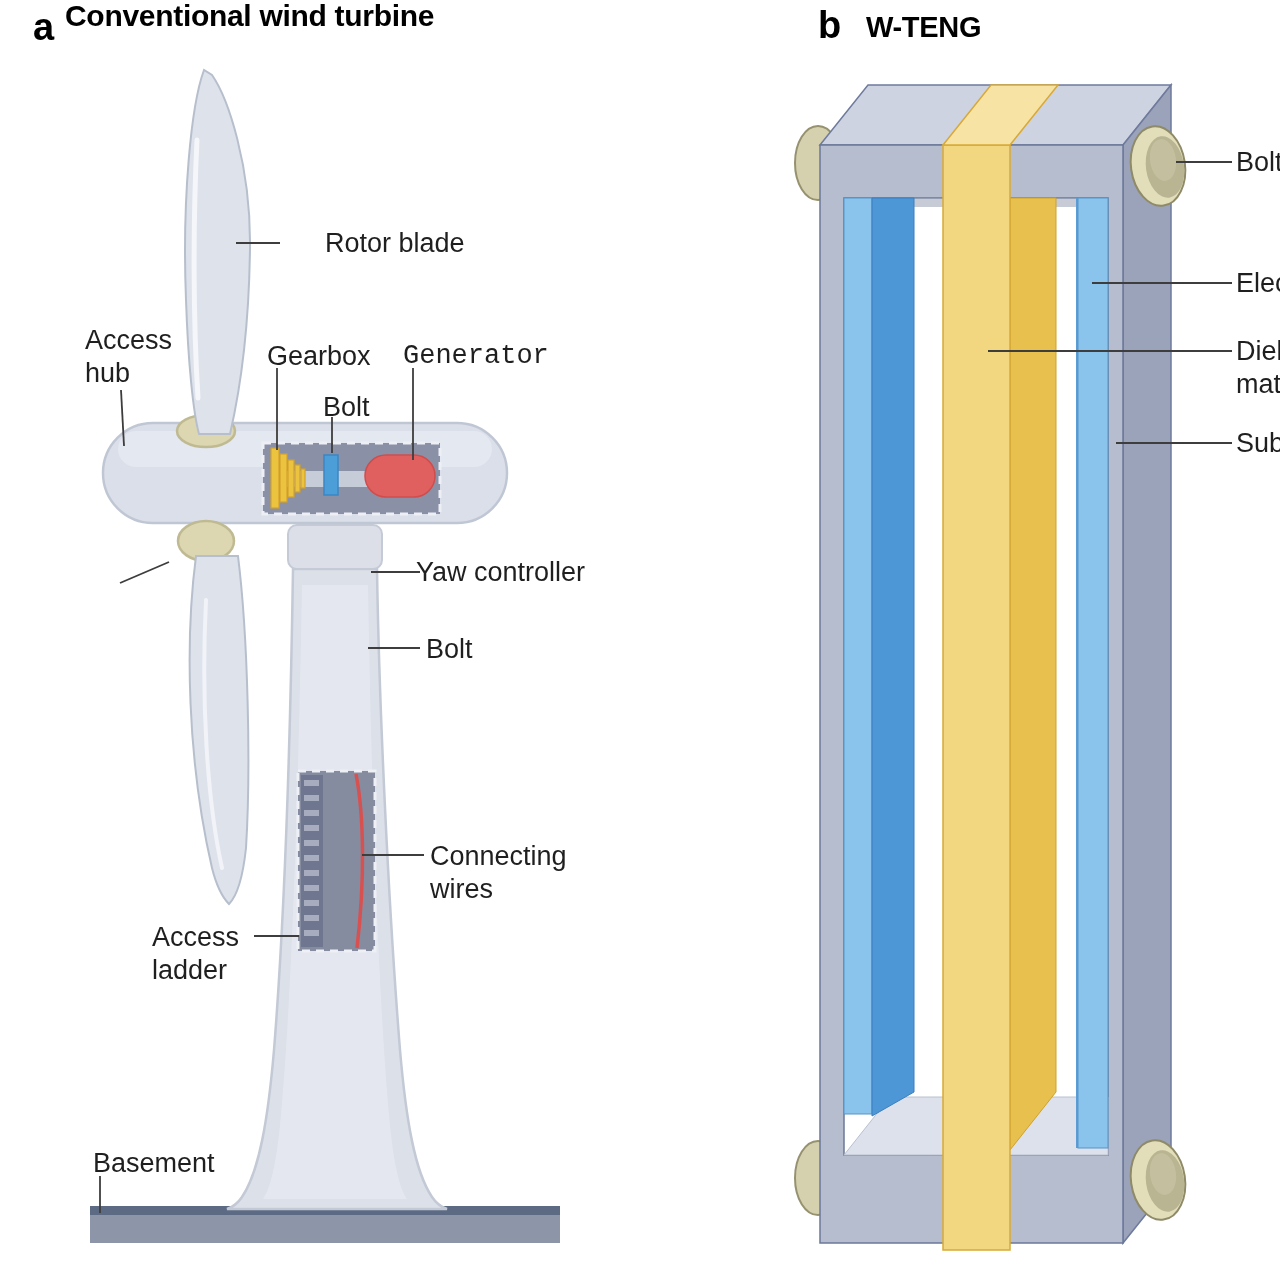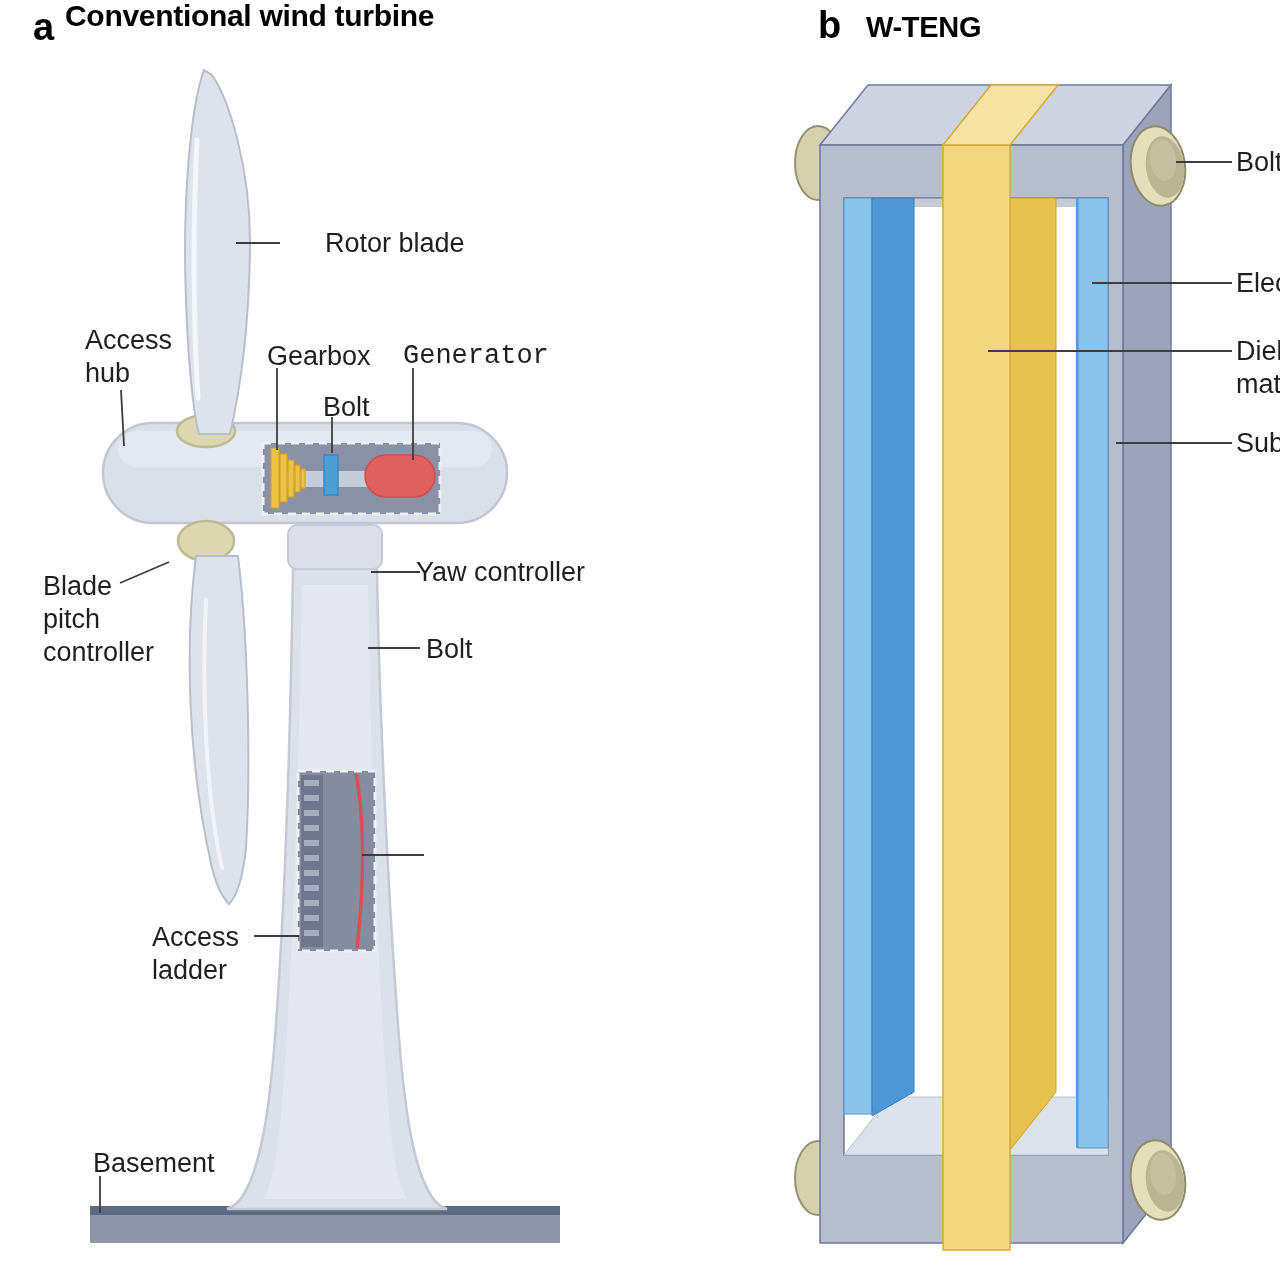--- a/index.html
+++ b/index.html
@@ -136,23 +136,22 @@
   <div class="panel-title" style="left:866px; top:13px; font-size:29px;">W-TENG</div>
 
   <div class="lbl" style="left:286px; top:227px;margin-left:39px;">Rotor blade</div>
   <div class="lbl" style="left:85px;  top:324px;">Access
 hub</div>
   <div class="lbl" style="left:267px; top:340px;">Gearbox</div>
   <div class="lbl" style="left:323px; top:391px;">Bolt</div>
   <div class="lbl" style="left:403px; top:340px;font-family:Liberation Mono, monospace;">Generator</div>
   <div class="lbl" style="left:416px; top:556px;">Yaw controller</div>
   <div class="lbl" style="left:426px; top:633px;">Bolt</div>
-  <div class="lbl" style="left:43px;  top:570px;">Blade
-pitch
-controller</div>
+  <div class="lbl" style="left:430px; top:840px;">Connecting
+wires</div>
   <div class="lbl" style="left:152px; top:921px;">Access
 ladder</div>
   <div class="lbl" style="left:93px;  top:1147px;">Basement</div>
 
   <div class="lbl" style="left:1236px; top:146px;">Bolt</div>
   <div class="lbl" style="left:1236px; top:267px;">Electrode</div>
   <div class="lbl" style="left:1236px; top:335px;">Dielectric
 material</div>
   <div class="lbl" style="left:1236px; top:427px;">Substrate</div>
 

